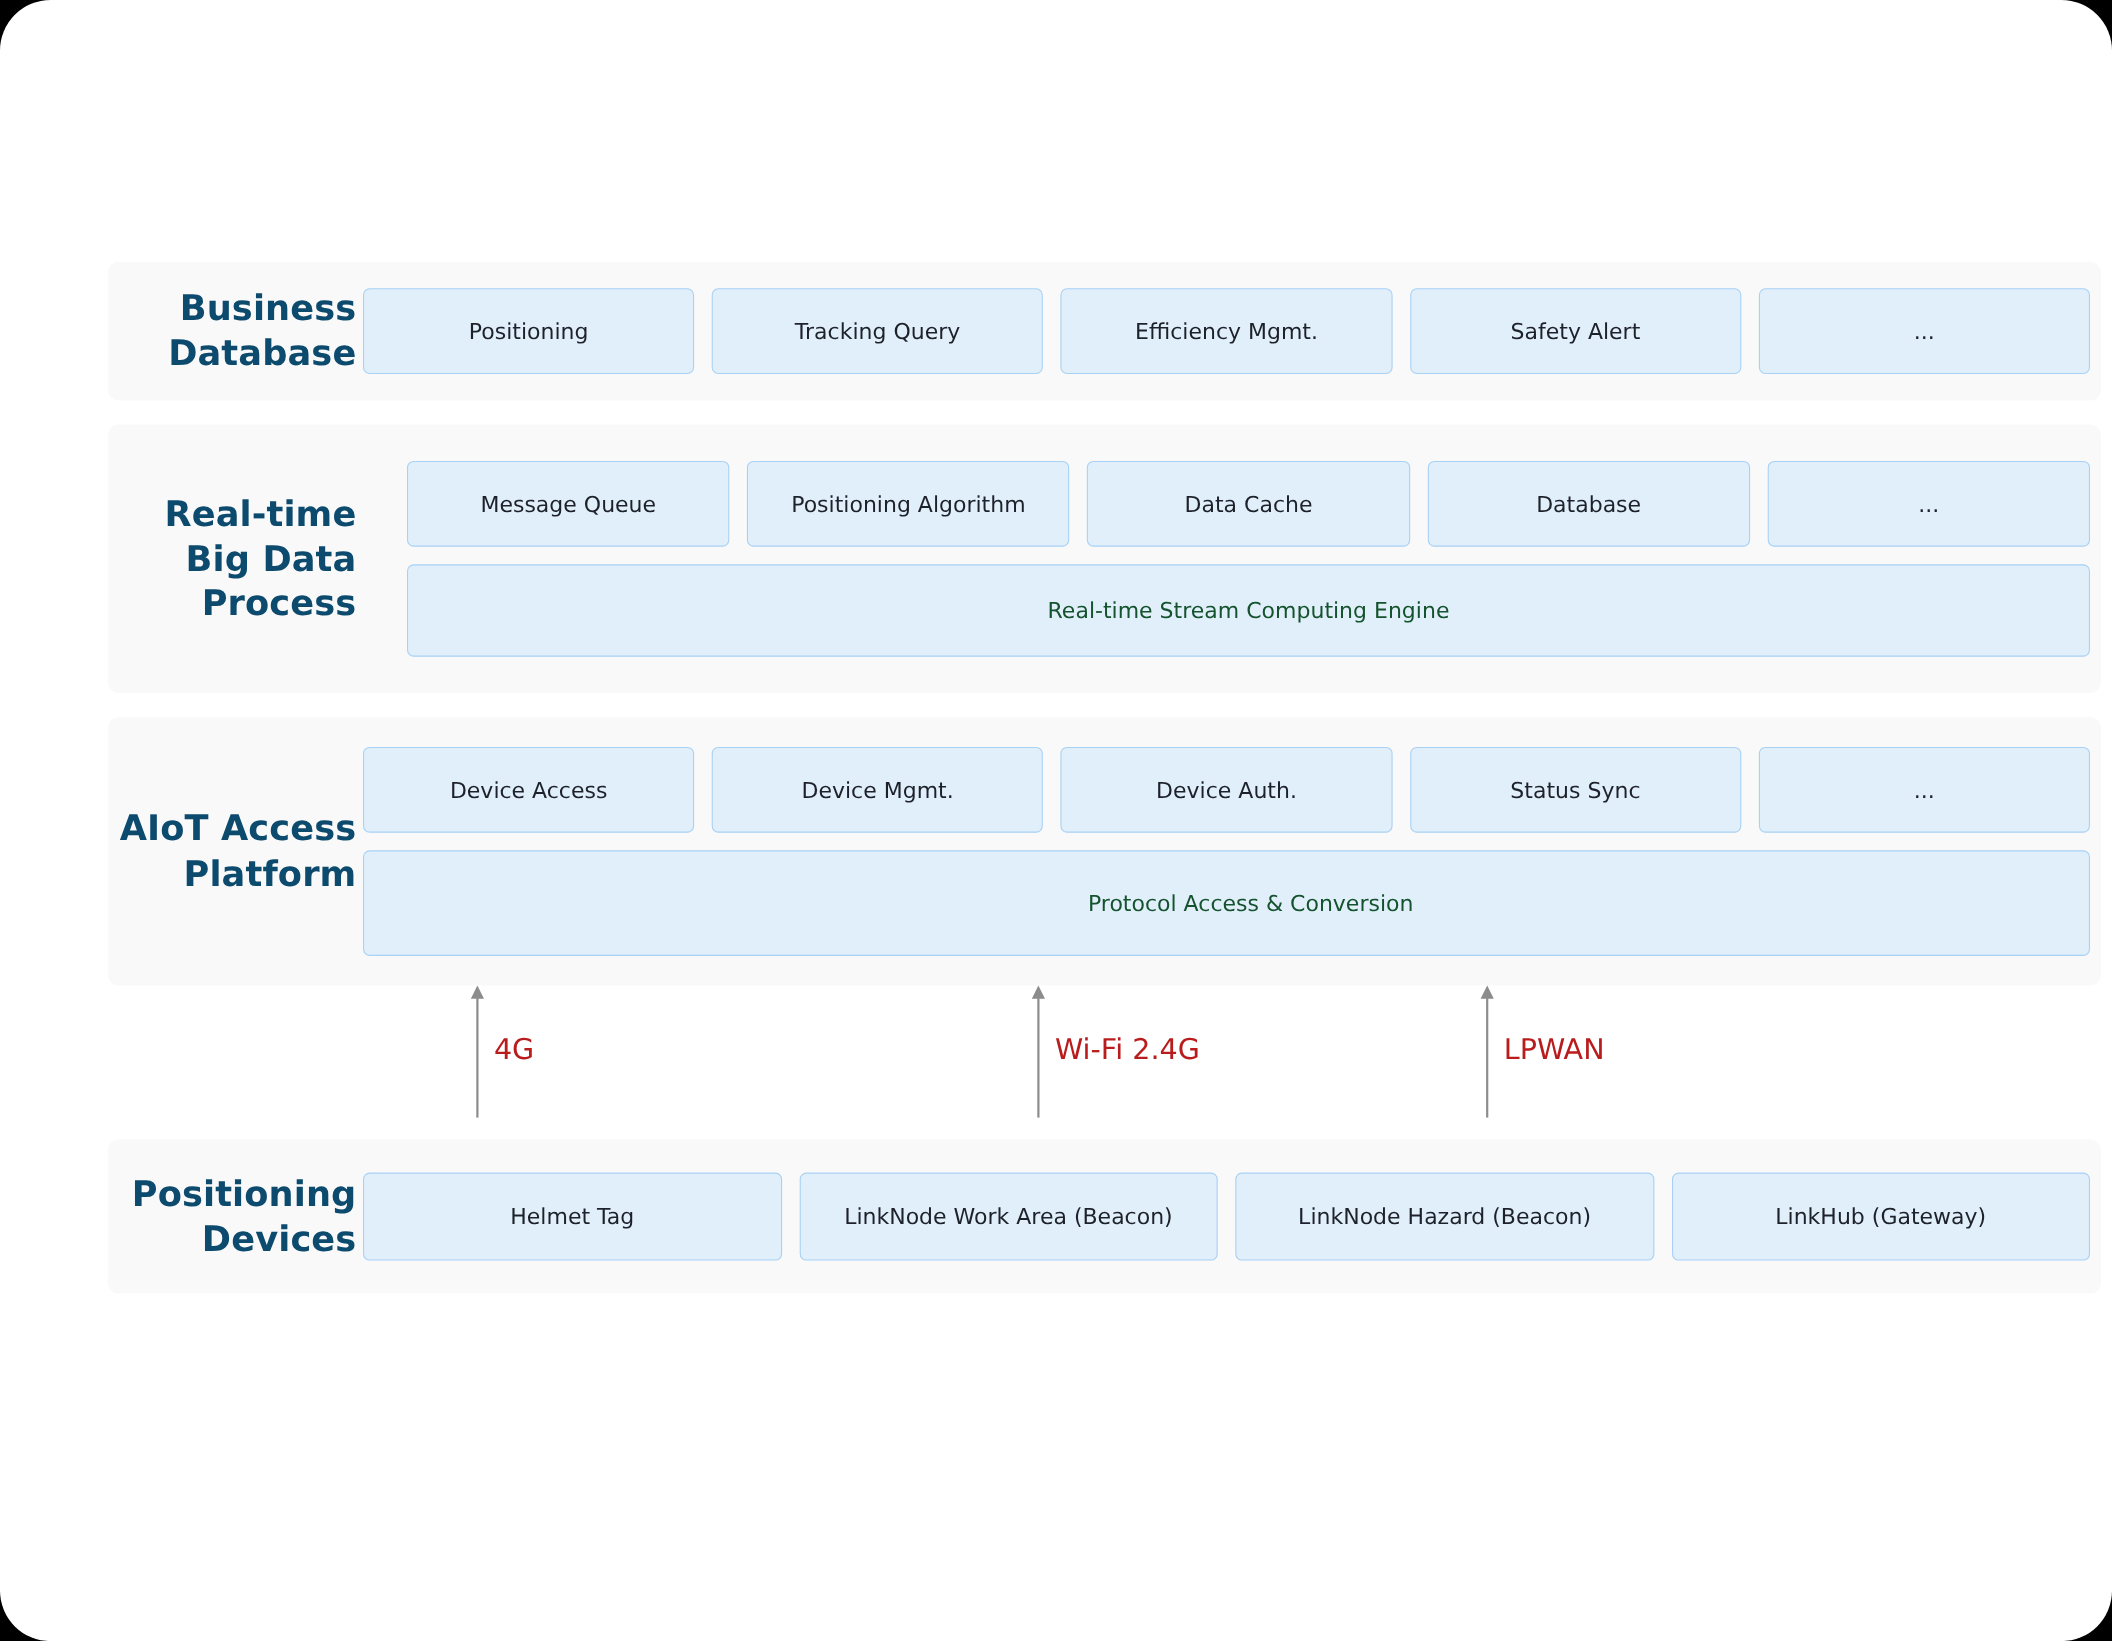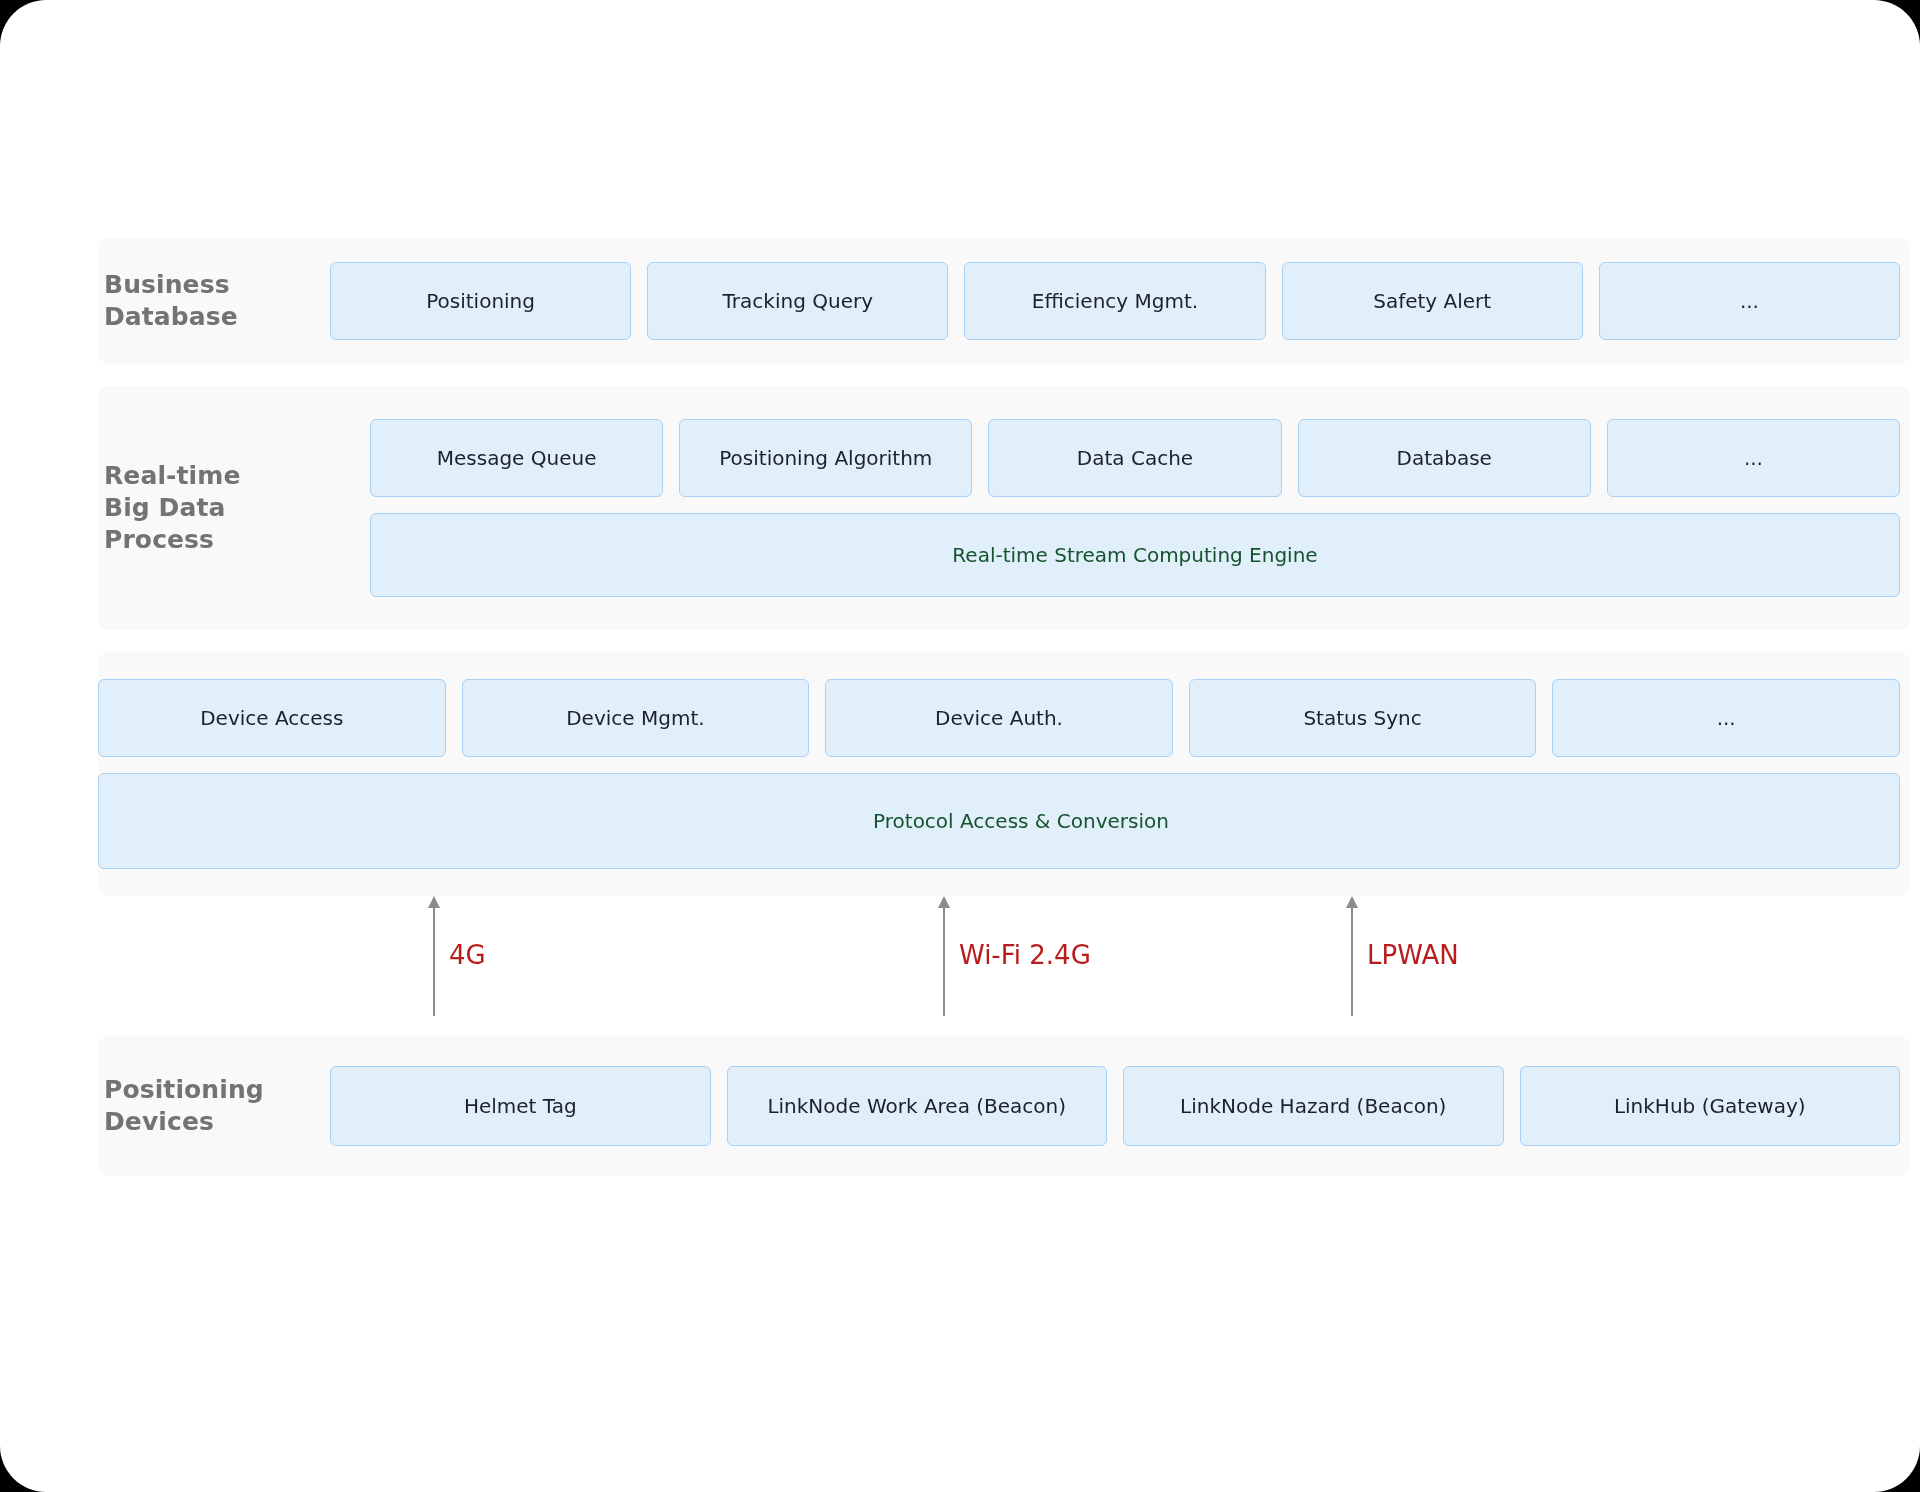--- a/index.html
+++ b/index.html
@@ -34,24 +34,24 @@
     position: relative;
     display: flex;
     align-items: center;
     background: #f9f9f9;
     border-radius: 10px;
     box-sizing: border-box;
   }
   .layer-title {
     width: 232px;
     flex: 0 0 232px;
-    text-align: left;
-    font-size: 25px;
+    text-align: right;
+    font-size: 32px;
     font-weight: 700;
-    color: #737373;
+    color: #0c4a6e;
     line-height: 1.28;
     letter-spacing: .1px;
     padding: 0 6px;
     box-sizing: border-box;
   }
   .layer-body {
     flex: 1 1 auto;
     display: flex;
     flex-direction: column;
     gap: 16px;
@@ -177,20 +177,24 @@
           <div class="cell">Positioning Algorithm</div>
           <div class="cell">Data Cache</div>
           <div class="cell">Database</div>
           <div class="cell">...</div>
         </div>
         <div class="wide">Real-time Stream Computing Engine</div>
       </div>
     </div>
 
     <div class="layer" id="layer-aiot">
+      <div class="layer-title">
+        <div>AIoT Access</div>
+        <div>Platform</div>
+      </div>
       <div class="layer-body">
         <div class="row">
           <div class="cell">Device Access</div>
           <div class="cell">Device Mgmt.</div>
           <div class="cell">Device Auth.</div>
           <div class="cell">Status Sync</div>
           <div class="cell">...</div>
         </div>
         <div class="wide">Protocol Access &amp; Conversion</div>
       </div>

